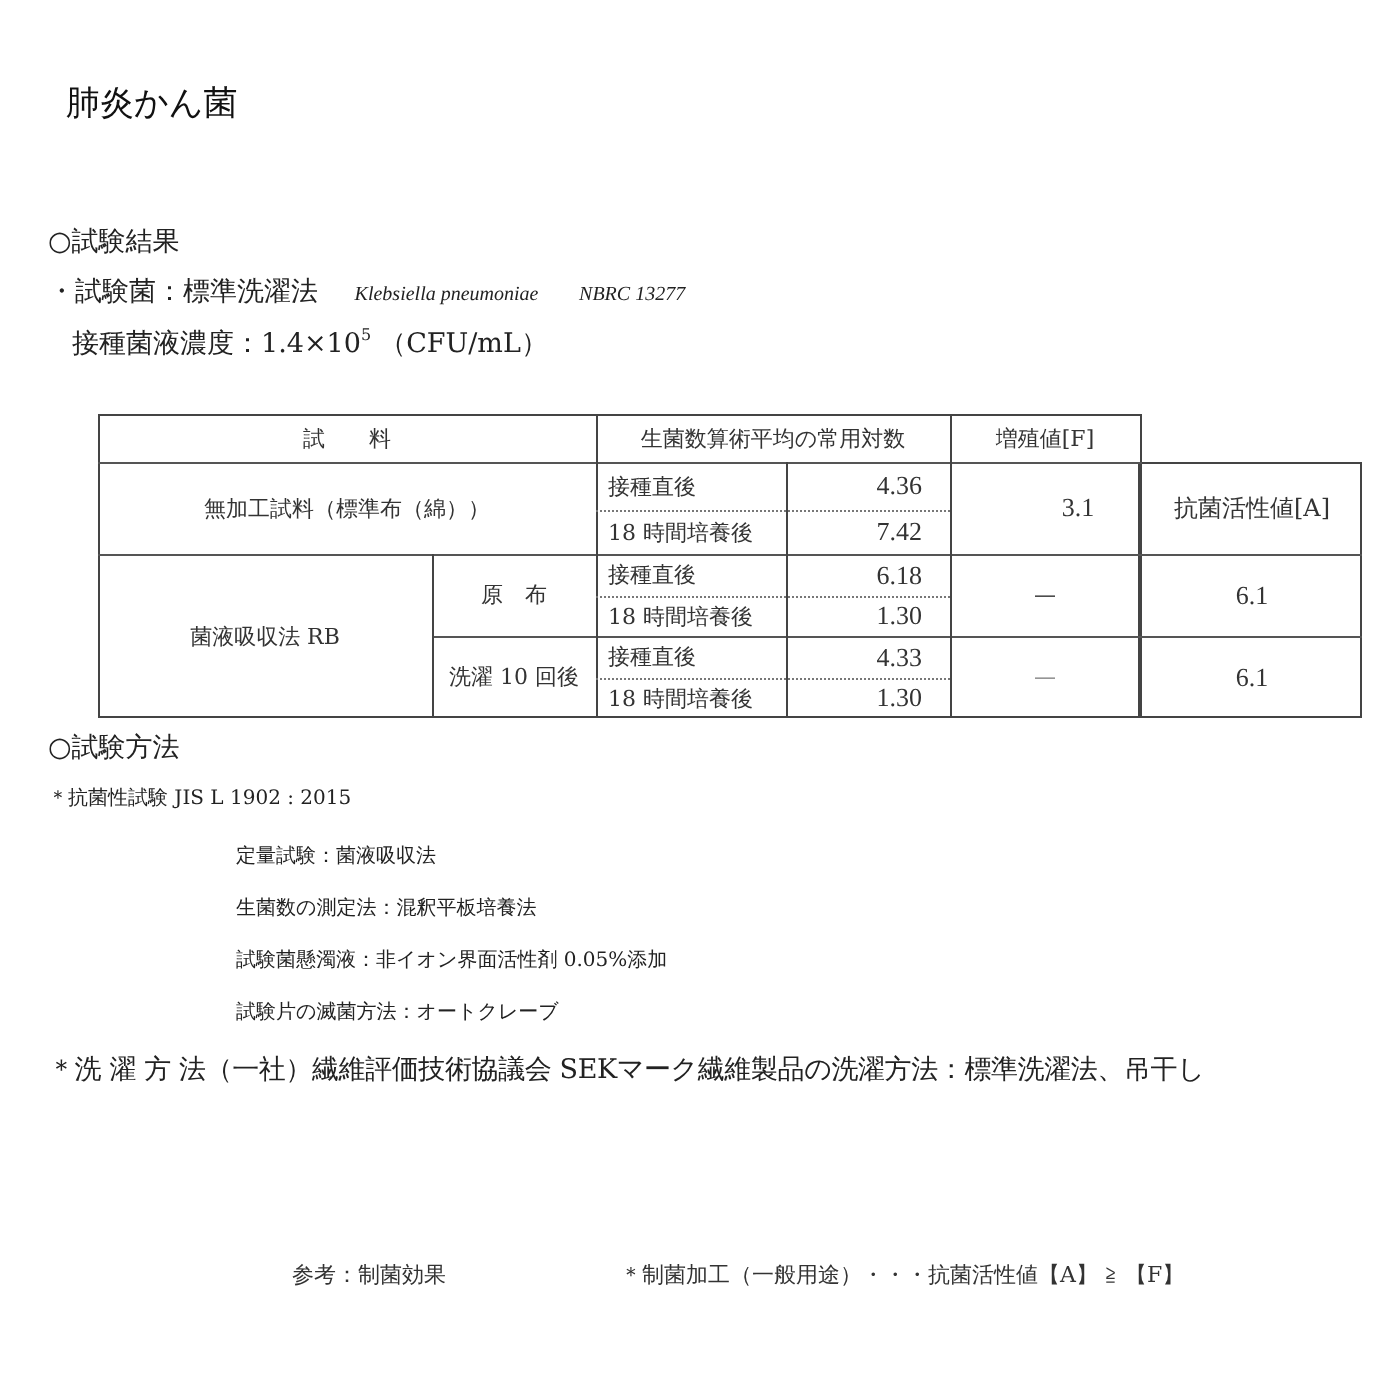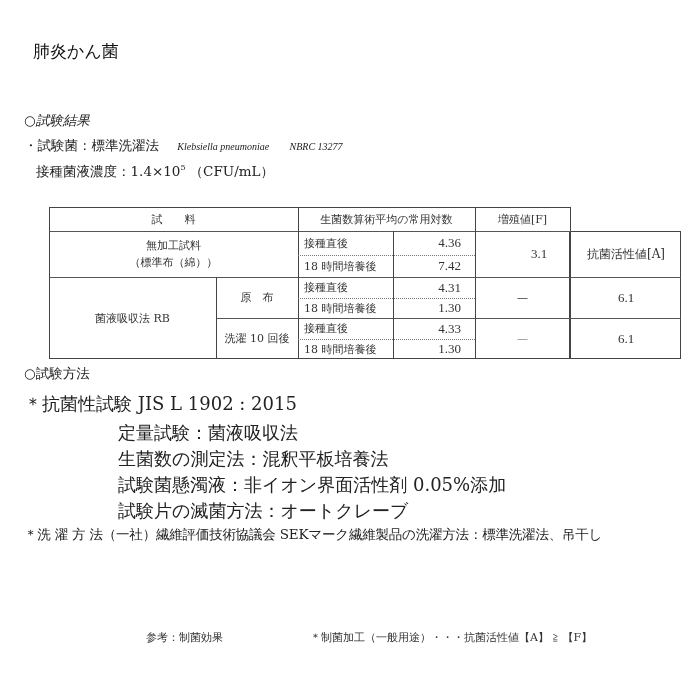--- a/index.html
+++ b/index.html
@@ -11,29 +11,29 @@
   .it { font-style:italic; font-family:"Liberation Serif", serif; font-size:10px; }
   sup { font-size:8px; vertical-align:6px; }
   .grid { position:absolute; border:1.5px solid #444; box-sizing:border-box; }
   .cell { position:absolute; display:flex; align-items:center; justify-content:center;
           font-size:11px; color:#333; box-sizing:border-box; }
   .cell.l { justify-content:flex-start; padding-left:6px; }
   .cell.r { justify-content:flex-end; padding-right:14px; font-family:"Liberation Serif", serif; font-size:13px; }
   .hline { position:absolute; height:0; border-top:1.5px solid #555; }
   .vline { position:absolute; width:0; border-left:1.5px solid #444; }
   .dline { position:absolute; height:0; border-top:1.5px dotted #777; }
-  .meth { font-size:18px; color:#222; }
+  .meth { font-size:10px; color:#222; }
   .foot { font-size:11px; color:#333;margin-top:46px; }
 </style>
 </head>
 <body>
 
 <div class="abs title">肺炎かん菌</div>
 
-<div class="abs sec" style="left:24px;top:112px;font-style:italic;">○試験結果</div>
+<div class="abs sec" style="left:24px;top:112px;">○試験結果</div>
 <div class="abs sec" style="left:24px;top:137px;">
   <span>・試験菌：標準洗濯法</span>
   <span class="it" style="margin-left:14px;">Klebsiella pneumoniae</span>
   <span class="it" style="margin-left:16px;">NBRC 13277</span>
 </div>
 <div class="abs sec" style="left:36px;top:163px;">
   <span>接種菌液濃度：1.4×10</span><sup>5</sup><span style="margin-left:4px;">（CFU/mL）</span>
 </div>
 
 <div>
@@ -53,35 +53,35 @@
   <div class="vline" style="left:475px;top:207px;height:152px;"></div>
 
   <div class="dline" style="left:298px;top:255px;width:177px;"></div>
   <div class="dline" style="left:298px;top:298px;width:177px;"></div>
   <div class="dline" style="left:298px;top:339px;width:177px;"></div>
 
   <div class="cell" style="left:49px;top:207px;width:249px;height:24px;">試　　料</div>
   <div class="cell" style="left:298px;top:207px;width:177px;height:24px;">生菌数算術平均の常用対数</div>
   <div class="cell" style="left:475px;top:207px;width:95px;height:24px;">増殖値[F]</div>
 
-  <div class="cell" style="left:49px;top:231px;width:249px;height:46px;flex-direction:column;line-height:17px;">
+  <div class="cell" style="left:49px;top:231px;width:249px;height:46px;flex-direction:row;line-height:17px;">
     <span>無加工試料</span>
     <span>（標準布（綿））</span>
   </div>
   <div class="cell l" style="left:298px;top:231px;width:95px;height:24px;">接種直後</div>
   <div class="cell r" style="left:393px;top:231px;width:82px;height:24px;">4.36</div>
   <div class="cell l" style="left:298px;top:255px;width:95px;height:22px;">18 時間培養後</div>
   <div class="cell r" style="left:393px;top:255px;width:82px;height:22px;">7.42</div>
   <div class="cell" style="left:475px;top:231px;width:95px;height:46px;font-family:'Liberation Serif',serif;font-size:13px;padding-left:33px;">3.1</div>
   <div class="cell" style="left:571px;top:231px;width:110px;height:46px;font-size:12px;">抗菌活性値[A]</div>
 
   <div class="cell" style="left:49px;top:277px;width:167px;height:82px;">菌液吸収法 RB</div>
   <div class="cell" style="left:216px;top:277px;width:82px;height:41px;">原　布</div>
   <div class="cell l" style="left:298px;top:277px;width:95px;height:21px;">接種直後</div>
-  <div class="cell r" style="left:393px;top:277px;width:82px;height:21px;">4.31</div>
+  <div class="cell r" style="left:393px;top:277px;width:82px;height:21px;">6.18</div>
   <div class="cell l" style="left:298px;top:298px;width:95px;height:20px;">18 時間培養後</div>
   <div class="cell r" style="left:393px;top:298px;width:82px;height:20px;">1.30</div>
   <div class="cell" style="left:475px;top:277px;width:95px;height:41px;">—</div>
   <div class="cell" style="left:571px;top:277px;width:110px;height:41px;font-family:'Liberation Serif',serif;font-size:13px;">6.1</div>
 
   <div class="cell" style="left:216px;top:318px;width:82px;height:41px;">洗濯 10 回後</div>
   <div class="cell l" style="left:298px;top:318px;width:95px;height:21px;">接種直後</div>
   <div class="cell r" style="left:393px;top:318px;width:82px;height:21px;">4.33</div>
   <div class="cell l" style="left:298px;top:339px;width:95px;height:20px;">18 時間培養後</div>
   <div class="cell r" style="left:393px;top:339px;width:82px;height:20px;">1.30</div>

